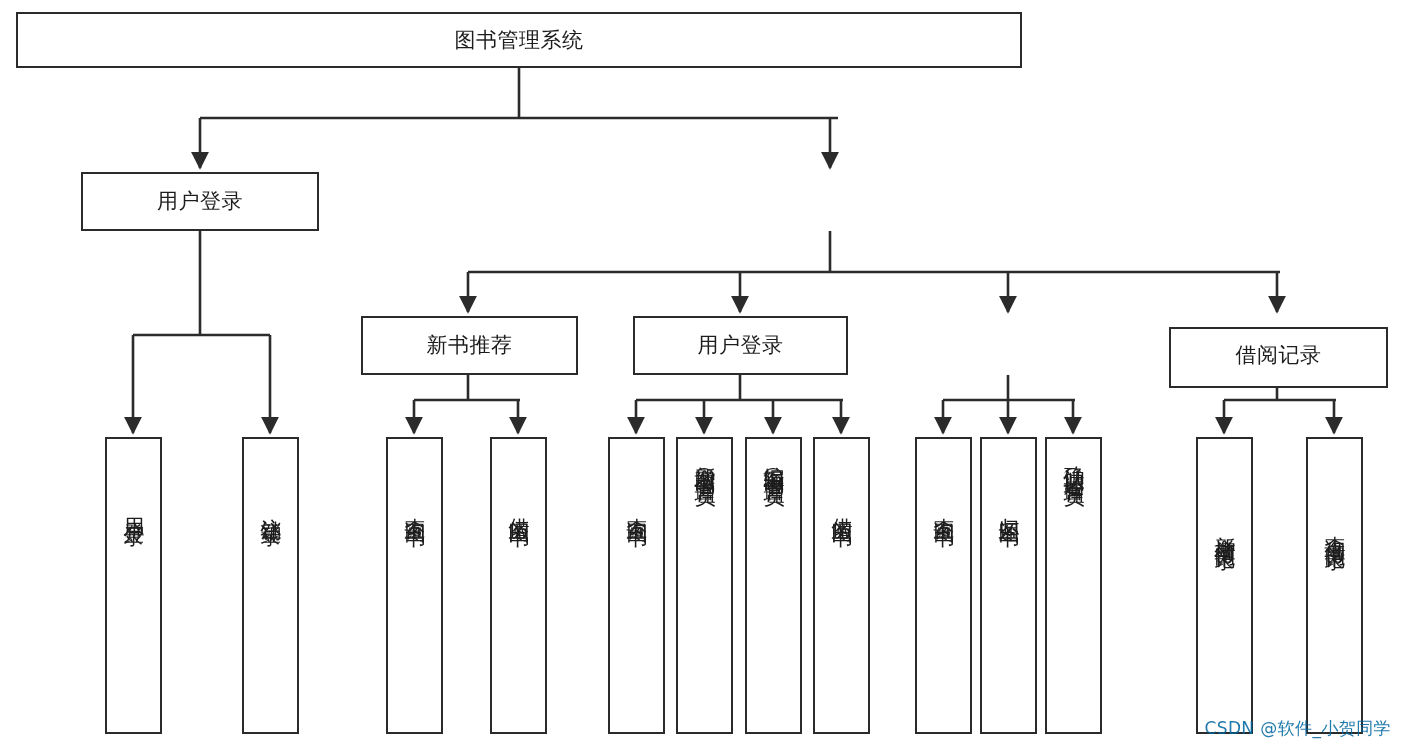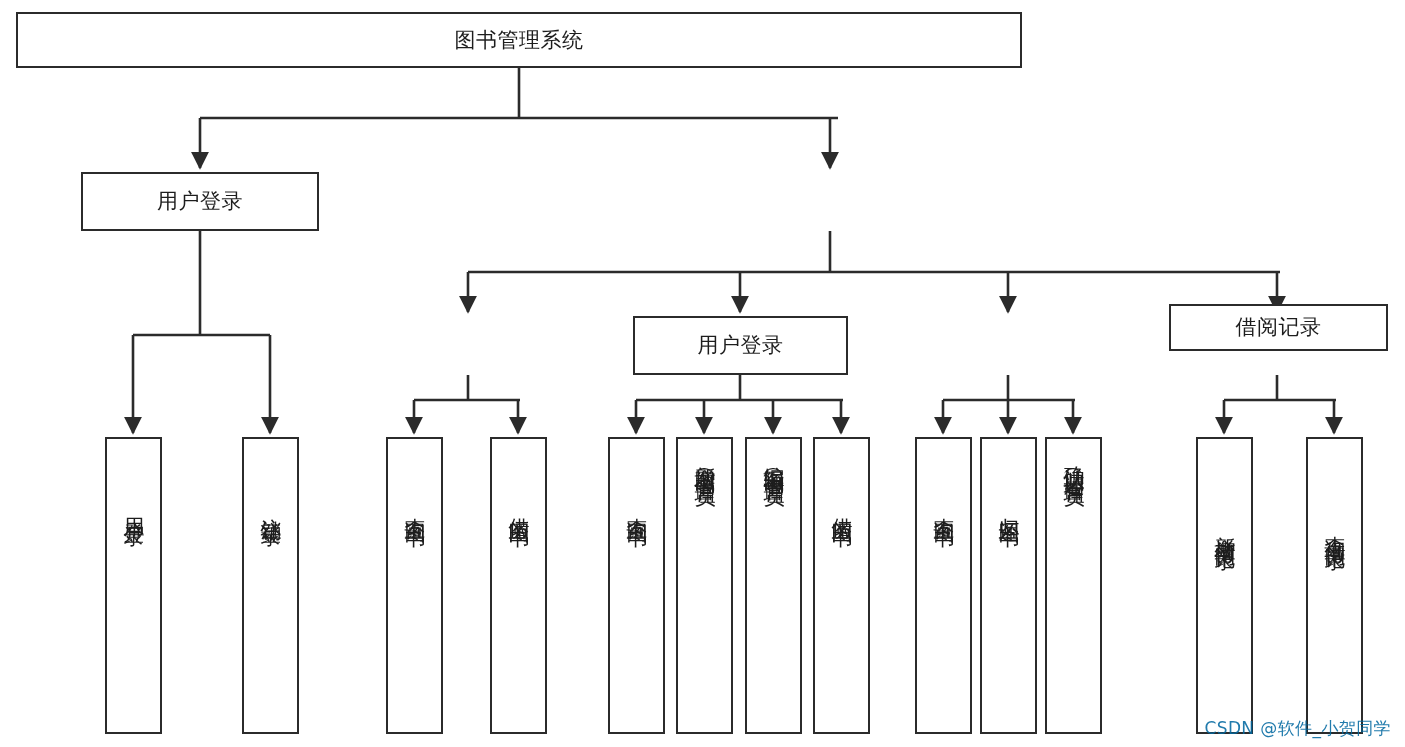--- a/index.html
+++ b/index.html
@@ -128,24 +128,27 @@
   </svg>
 
   <div class="node-box" style="left:16px; top:12px; width:1006px; height:56px;">
     <span class="node-label">图书管理系统</span>
   </div>
 
   <div class="node-box" style="left:81px; top:172px; width:238px; height:59px;">
     <span class="node-label">用户登录</span>
   </div>
 
+  <div class="node-box" style="left:361px; top:316px; width:217px; height:59px;">
+    <span class="node-label">新书推荐</span>
+  </div>
   <div class="node-box" style="left:633px; top:316px; width:215px; height:59px;">
     <span class="node-label">用户登录</span>
   </div>
-  <div class="node-box" style="left:1169px; top:304px; width:219px; height:47px;">
+  <div class="node-box" style="left:1169px; top:327px; width:219px; height:61px;font-family:Liberation Mono, monospace;">
     <span class="node-label">借阅记录</span>
   </div>
 
   <div class="node-box vertical pad-mid" style="left:105px; top:437px; width:57px; height:297px;">
     <span class="node-label">用户登录</span>
   </div>
   <div class="node-box vertical pad-mid" style="left:242px; top:437px; width:57px; height:297px;">
     <span class="node-label">注销登录</span>
   </div>
 

